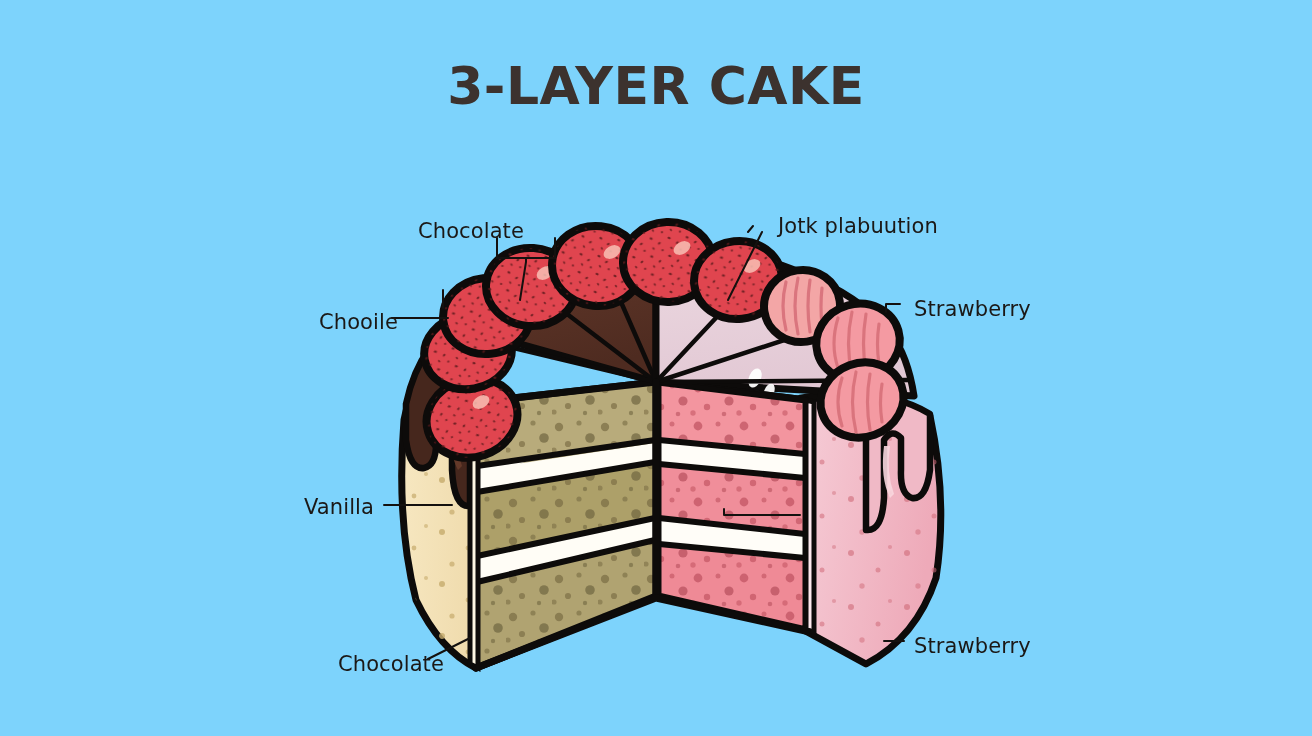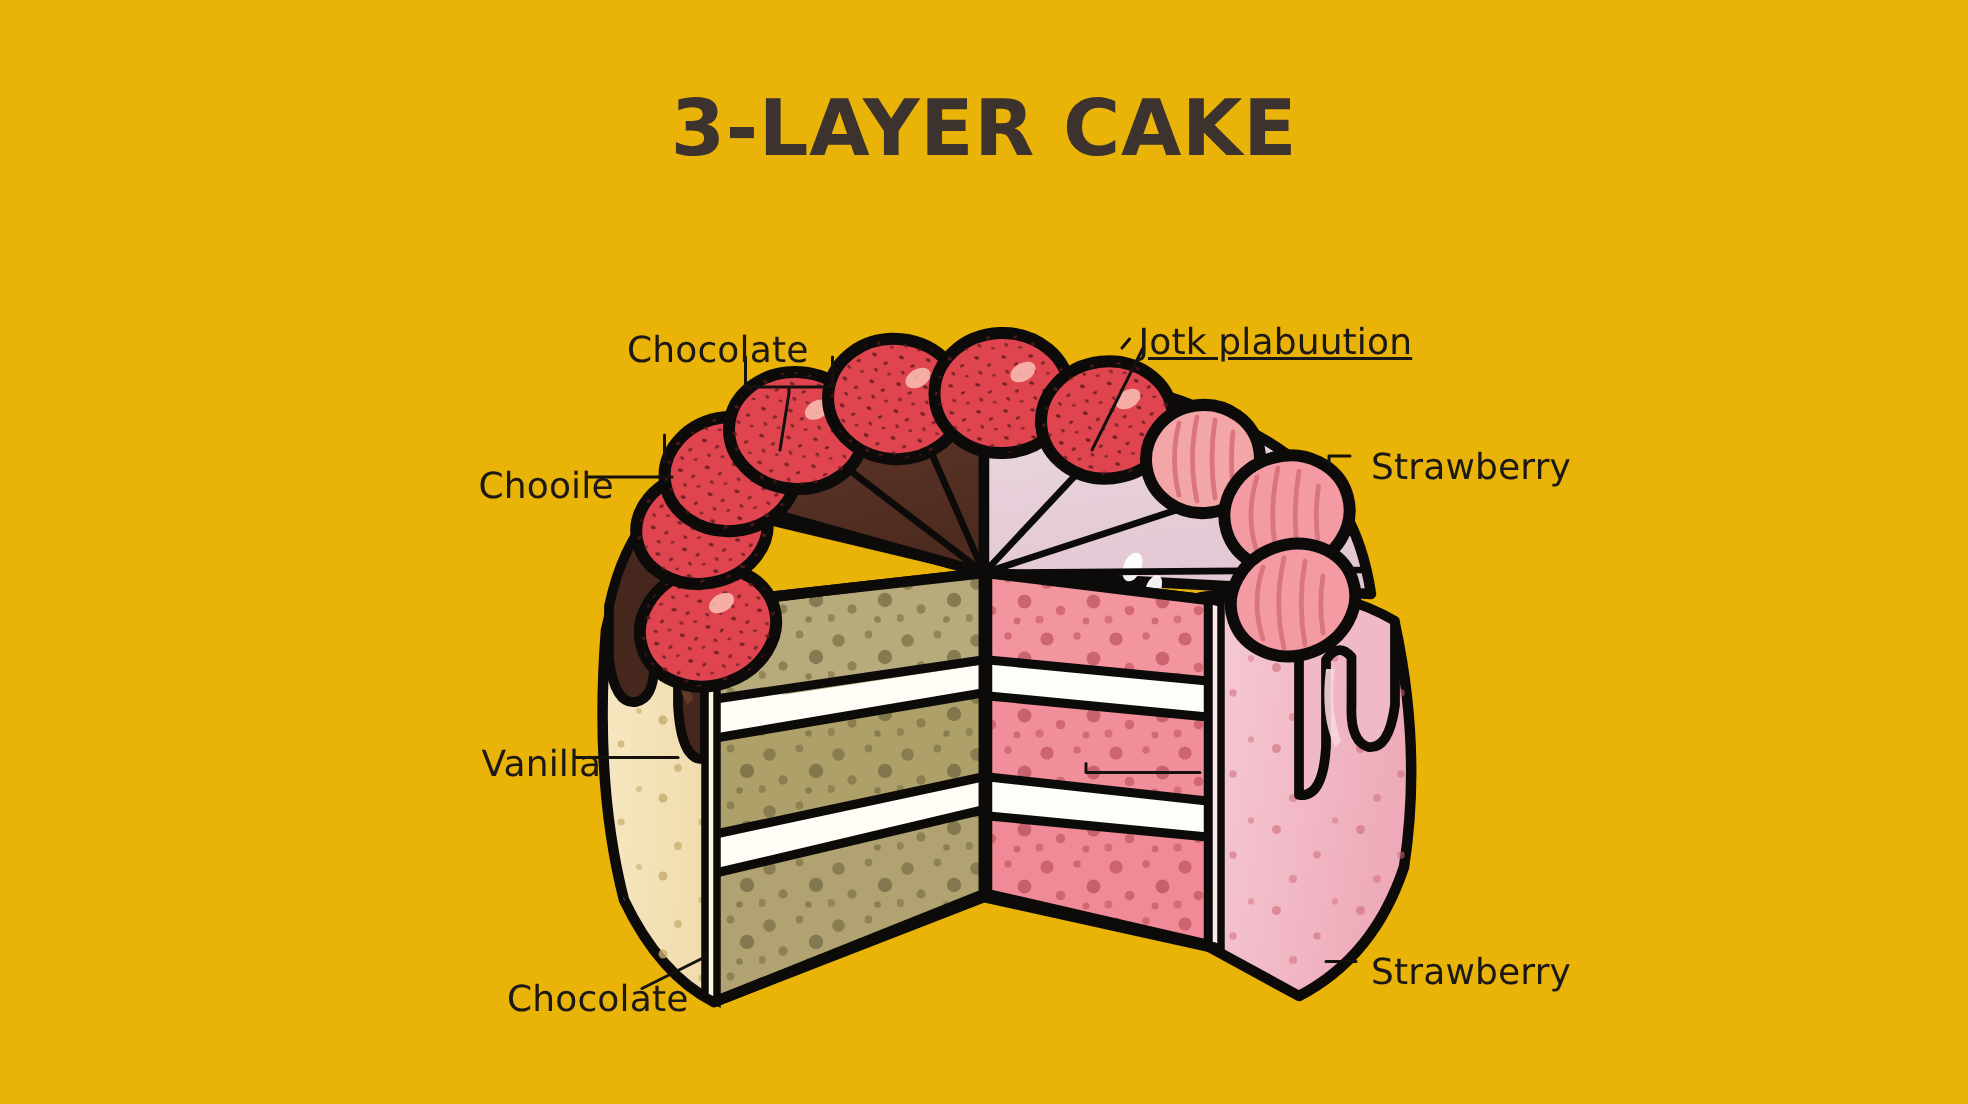--- a/index.html
+++ b/index.html
@@ -8,21 +8,21 @@
     padding: 0;
     background: #f0dde0;
   }
   body {
     font-family: "DejaVu Sans", sans-serif;
   }
   #stage {
     position: relative;
     width: 1312px;
     height: 736px;
-    background: #eab308;
+    background: #7dd3fc;
     overflow: hidden;
   }
   #title-block {
     position: absolute;
     left: 0;
     top: 58px;
     width: 1312px;
     text-align: center;
     pointer-events: none;
   }
@@ -36,21 +36,21 @@
     letter-spacing: 0.5px;
   }
   #art {
     position: absolute;
     left: 0;
     top: 0;
   }
   .lbl {
     position: absolute;
     font-family: "DejaVu Sans", sans-serif;
-    font-size: 24px;
+    font-size: 21px;
     color: #1b1816;
     white-space: nowrap;
     letter-spacing: 0.1px;
   }
 </style>
 </head>
 <body>
 
 <div id="stage">
 
@@ -293,25 +293,25 @@
       <path d="M384,505 L452,505"></path>
       <path d="M428,659 L470,638"></path>
       <path d="M884,641 L904,641"></path>
       <path d="M724,515 L800,515 M724,515 L724,509"></path>
       <path d="M443,290 L443,308"></path>
     </g>
   </svg>
 
   <div class="lbl" style="left:418px; top:219px;">Chocolate</div>
 
-  <div class="lbl" style="left:759px; top:214px;text-decoration:underline;">Jotk plabuution</div>
+  <div class="lbl" style="left:778px; top:214px;">Jotk plabuution</div>
 
   <div class="lbl" style="left:319px; top:310px;text-align:right;">Chooile</div>
 
   <div class="lbl" style="left:914px; top:297px;">Strawberry</div>
 
-  <div class="lbl" style="left:321px; top:495px;">Vanilla</div>
+  <div class="lbl" style="left:304px; top:495px;">Vanilla</div>
 
   <div class="lbl" style="left:338px; top:652px;">Chocolate</div>
 
   <div class="lbl" style="left:914px; top:634px;">Strawberry</div>
 
 </div>
 
 </body></html>

